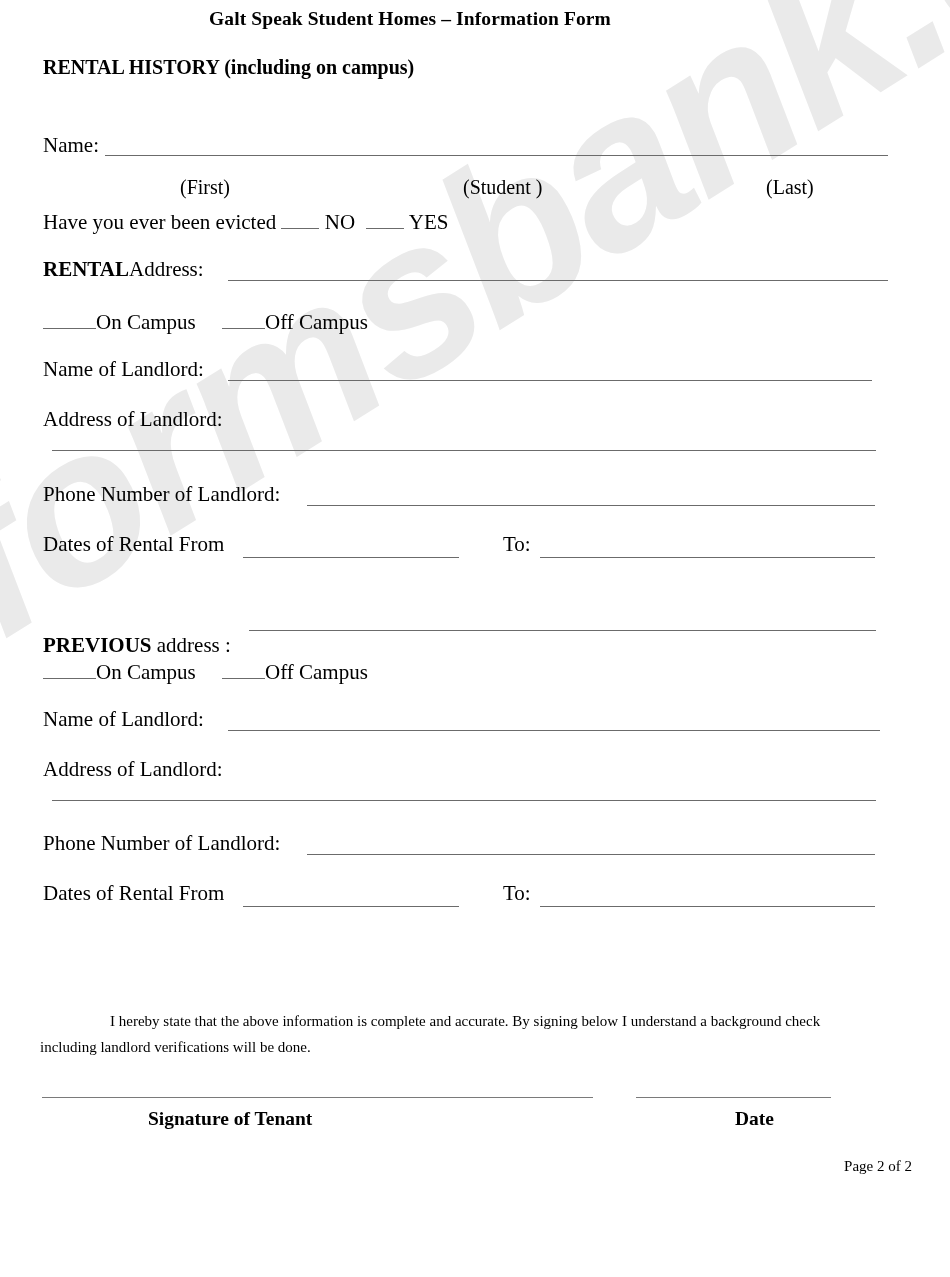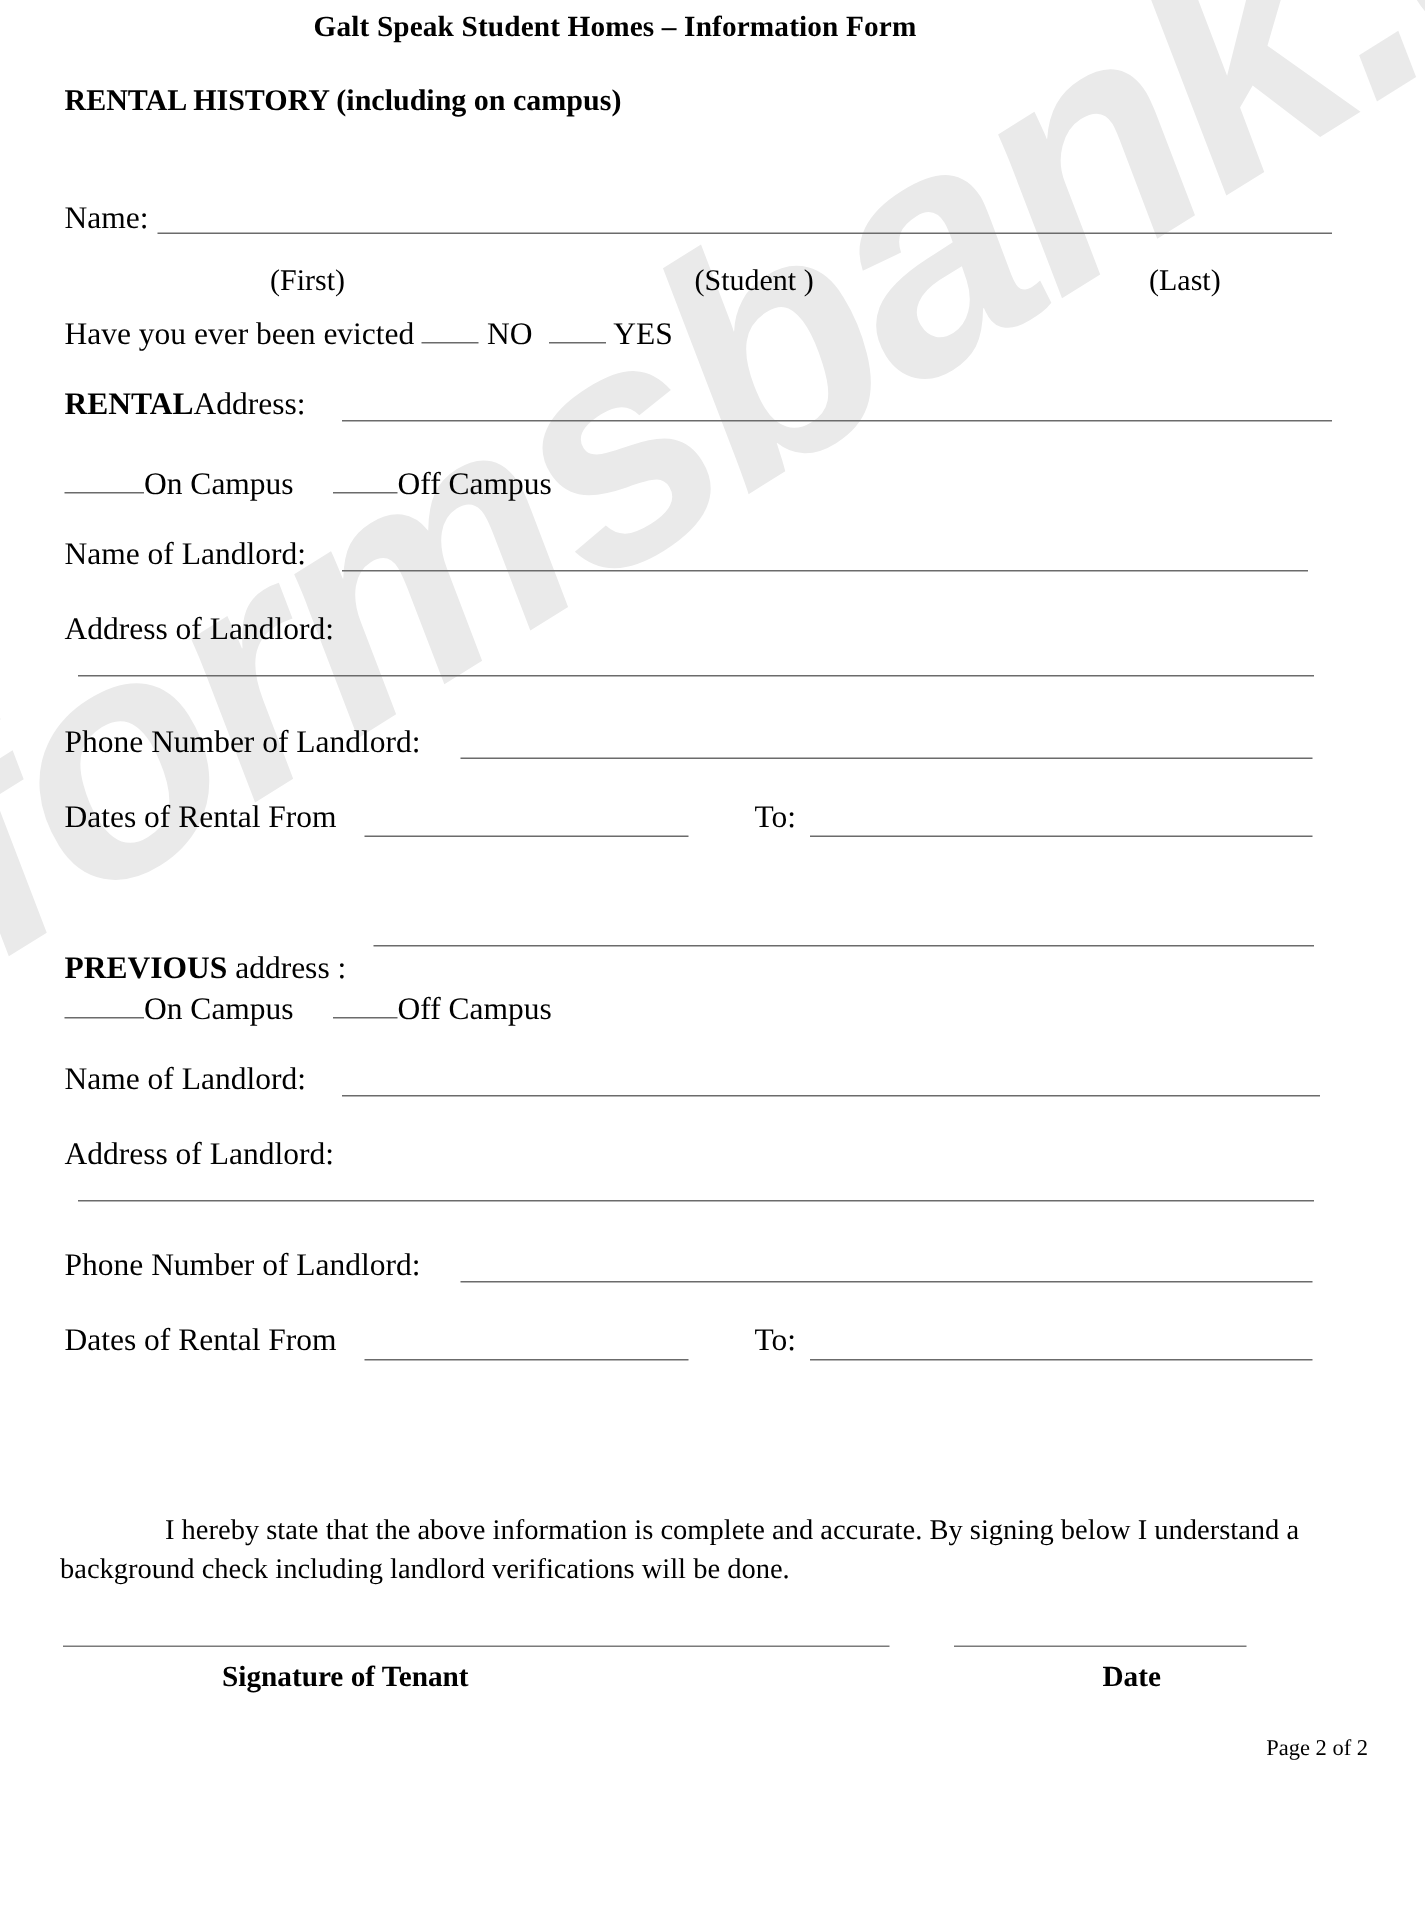--- a/index.html
+++ b/index.html
@@ -106,21 +106,21 @@
   }
   .caption {
     position: absolute;
     font-size: 20px;
   }
 
   .statement {
     left: 40px;
     top: 1008px;
     width: 836px;
-    font-size: 19px;
+    font-size: 15px;
     line-height: 26px;
     text-indent: 70px;
     text-align: left;
   }
 
   .sig-label {
     position: absolute;
     font-size: 19.5px;
     font-weight: bold;
   }

